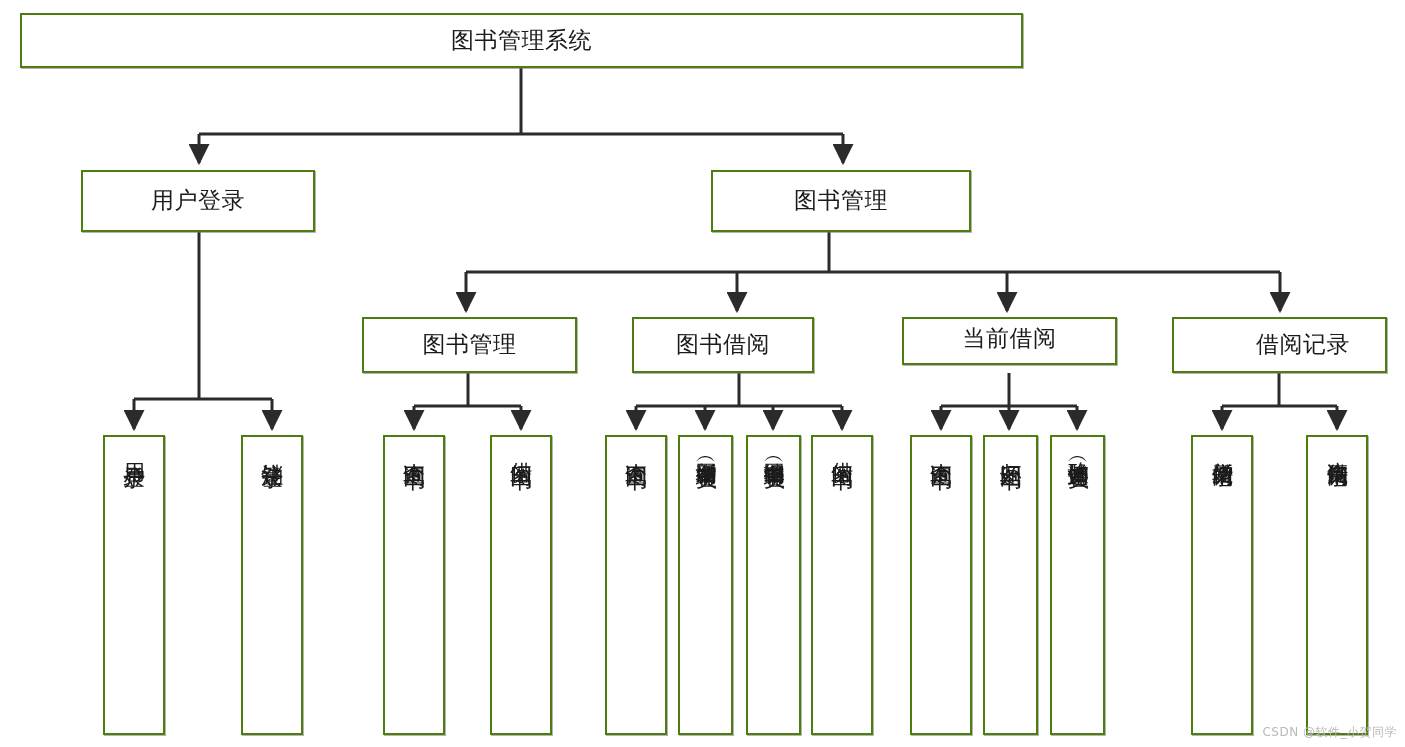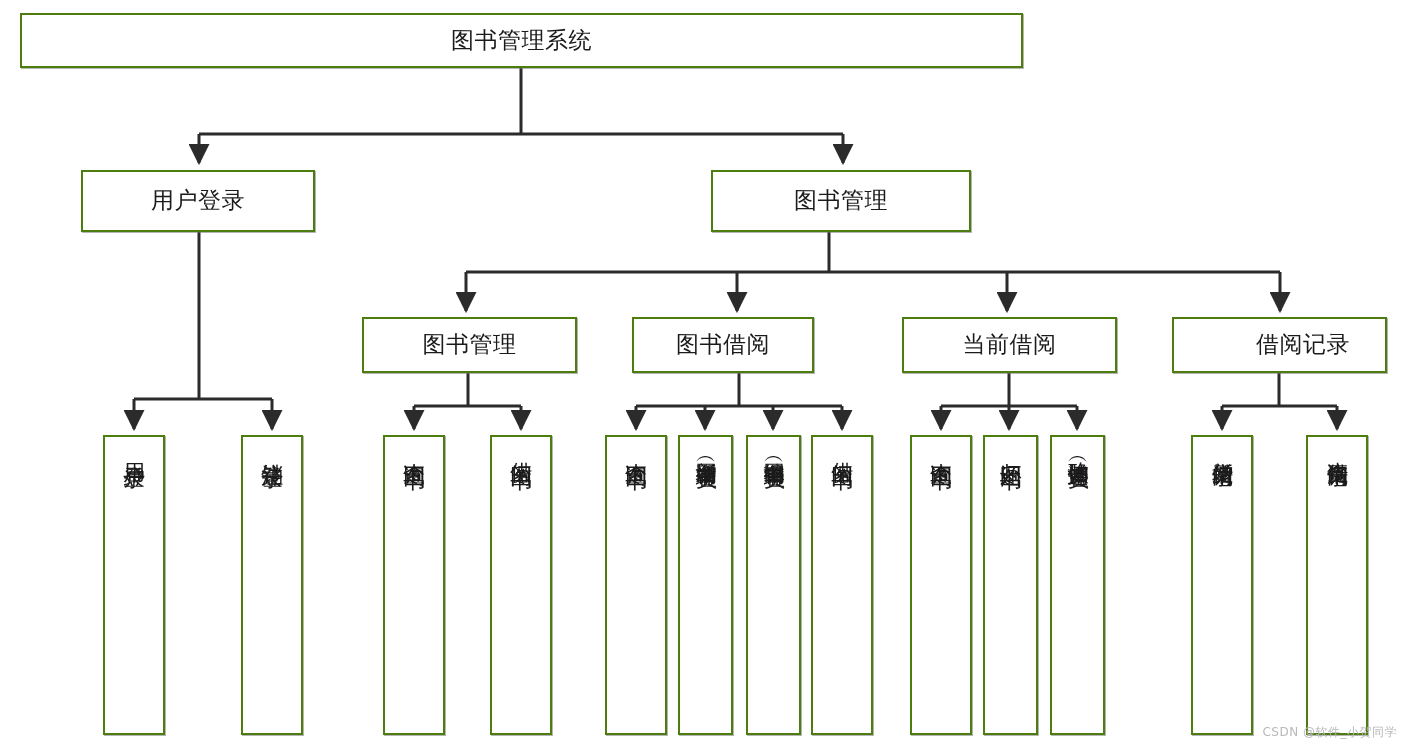--- a/index.html
+++ b/index.html
@@ -143,21 +143,21 @@
   </div>
 
   <div class="node horizontal" style="left:362px; top:317px; width:215px; height:56px;">
     <span class="node-label">图书管理</span>
   </div>
 
   <div class="node horizontal" style="left:632px; top:317px; width:182px; height:56px;">
     <span class="node-label">图书借阅</span>
   </div>
 
-  <div class="node horizontal" style="left:902px; top:317px; width:215px; height:56px;">
+  <div class="node horizontal" style="left:902px; top:317px; width:215px; height:48px;font-family:Liberation Mono, monospace;">
     <span class="node-label">当前借阅</span>
   </div>
 
   <div class="node horizontal" style="left:1172px; top:317px; width:215px; height:56px;padding-left:47px;">
     <span class="node-label">借阅记录</span>
   </div>
 
   <div class="node vertical" style="left:103px; top:435px; width:62px; height:300px;">
     <span class="node-label">用户登录</span>
   </div>

